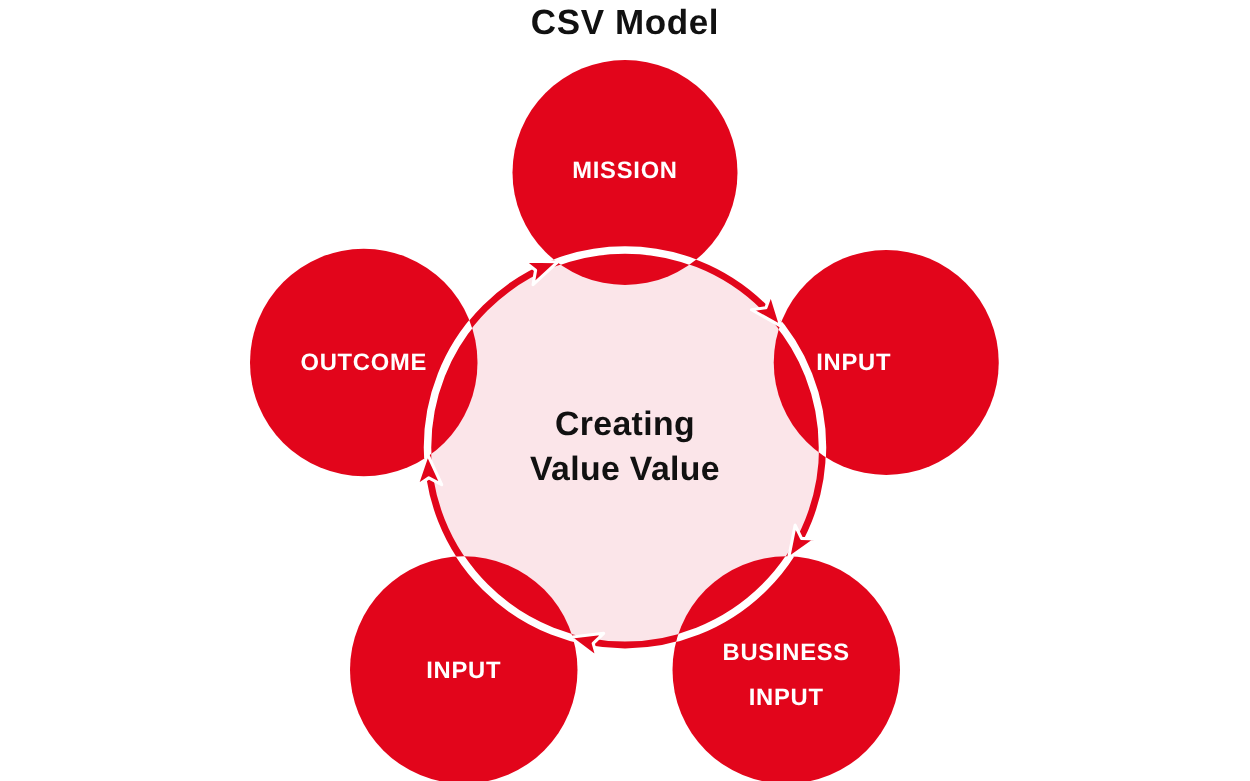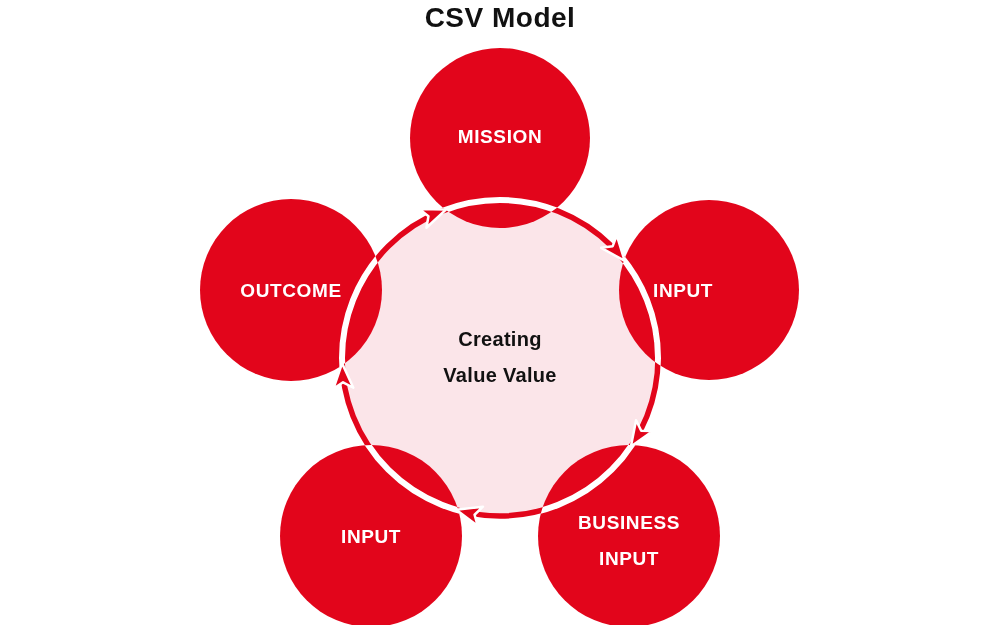--- a/index.html
+++ b/index.html
@@ -34,21 +34,21 @@
     letter-spacing: 0.5px;
   }
   .node-label {
     font-size: 19px;
     font-weight: bold;
     color: var(--node-text, #ffffff);
     letter-spacing: 0.6px;
     line-height: 36px;
   }
   .center-label {
-    font-size: 20px;
+    font-size: 27px;
     font-weight: bold;
     color: var(--title-text, #111111);
     line-height: 36px;
     letter-spacing: 0.3px;
   }
 </style>
 </head>
 <body>
 
 <div class="stage">

